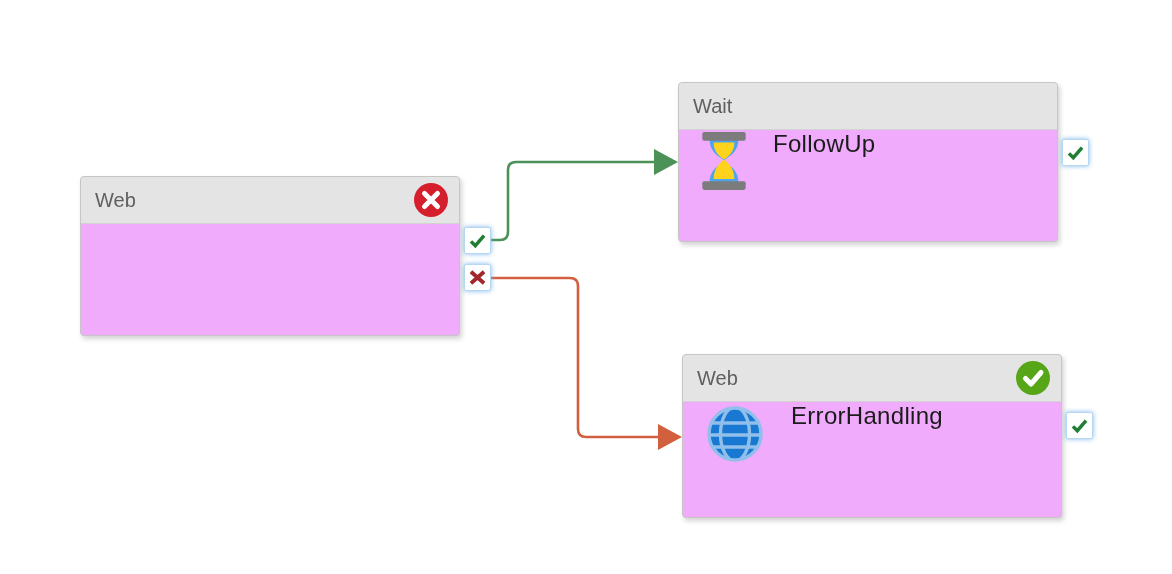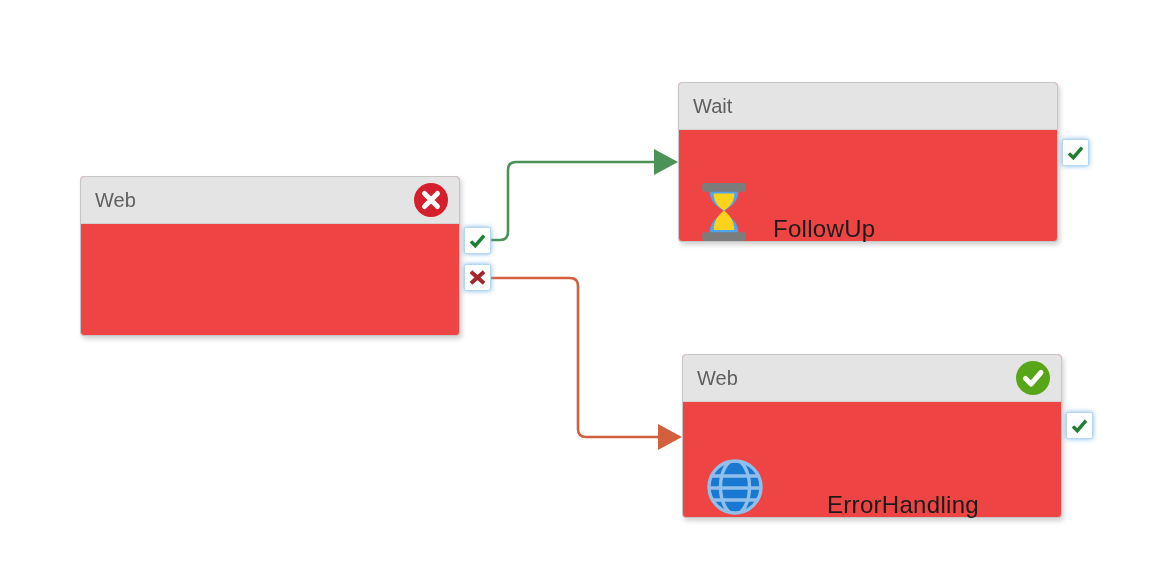--- a/index.html
+++ b/index.html
@@ -4,35 +4,35 @@
 <style>
   html,body{margin:0;padding:0;background:#ffffff;}
   body{font-family:"Liberation Sans", sans-serif;}
   .canvas{position:relative;width:1172px;height:574px;background:#ffffff;overflow:hidden;}
 
   
   .edges{position:absolute;left:0;top:0;width:1172px;height:574px;}
 
   
   .node{position:absolute;width:380px;border:1px solid #c6c6c6;border-radius:4px;
-        background:#ef4444;box-shadow:2px 3px 5px rgba(0,0,0,0.18);box-sizing:border-box;}
+        background:#f0abfc;box-shadow:2px 3px 5px rgba(0,0,0,0.18);box-sizing:border-box;}
   .node-header{position:relative;height:46px;background:#e4e4e4;border-bottom:1px solid #d2d2d2;
                border-radius:3px 3px 0 0;display:flex;align-items:center;padding:0 8px 0 14px;}
   .node-type{font-size:20px;color:#5f5f5f;flex:1 1 auto;}
   .node-badge{width:36px;height:36px;flex:0 0 auto;margin-right:2px;}
-  .node-body{display:flex;align-items:flex-end;padding:0 16px 6px 20px;}
+  .node-body{display:flex;align-items:flex-start;padding:0 16px 6px 20px;}
   .node-icon{flex:0 0 auto;margin-right:24px;}
   .node-title{font-size:24px;color:#1b1b1b;letter-spacing:0.3px;}
 
   #node-activityfailed{left:80px;top:176px;height:160px;}
   #node-activityfailed .node-body{height:113px;}
   #node-followup{left:678px;top:82px;height:160px;}
   #node-followup .node-body{height:113px;}
   #node-errorhandling{left:682px;top:354px;height:164px;}
-  #node-errorhandling .node-body{height:117px;gap:36px;}
+  #node-errorhandling .node-body{height:117px;}
 
   
   .port{position:absolute;width:27px;height:27px;background:#ffffff;border:1px solid #b5d7f2;
         border-radius:2px;box-shadow:0 0 5px rgba(125,180,235,0.95);
         display:flex;align-items:center;justify-content:center;box-sizing:border-box;}
   #port-af-success{left:464px;top:227px;}
   #port-af-failure{left:464px;top:264px;}
   #port-fu-success{left:1062px;top:139px;}
   #port-eh-success{left:1066px;top:412px;}
 </style>

